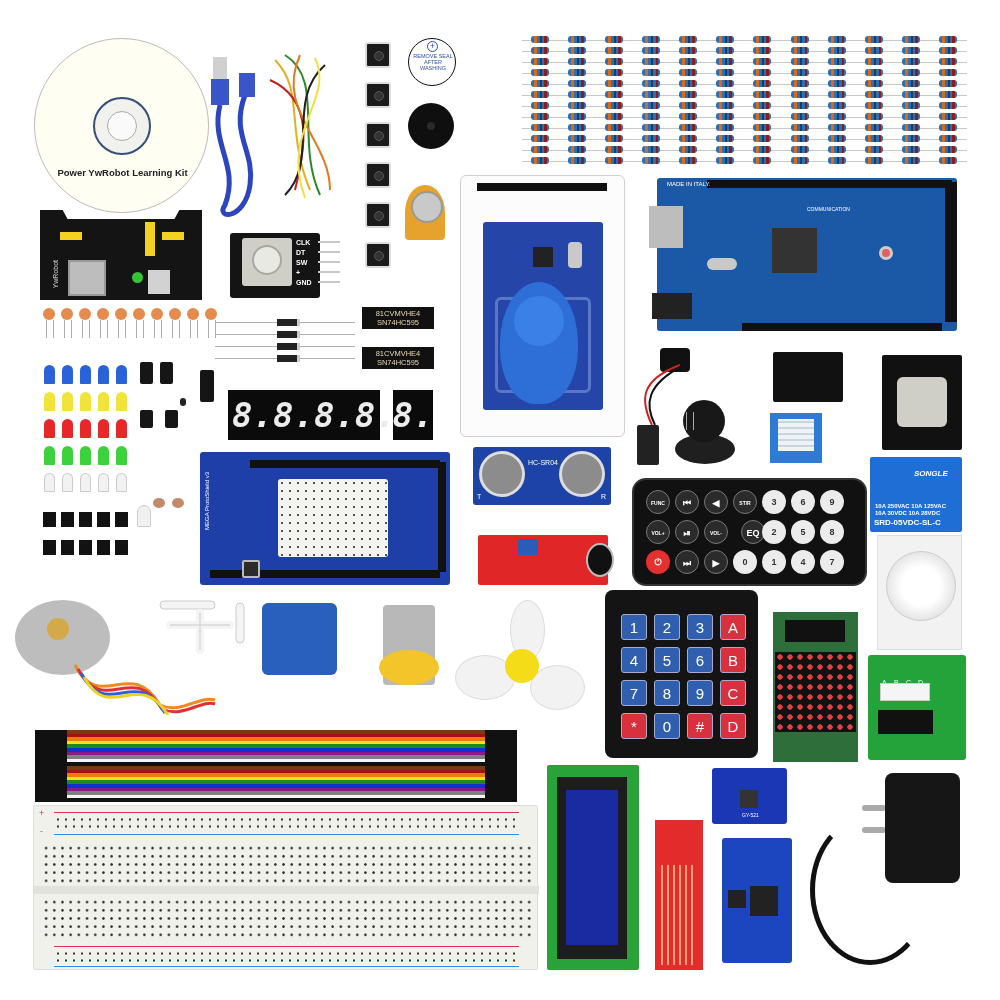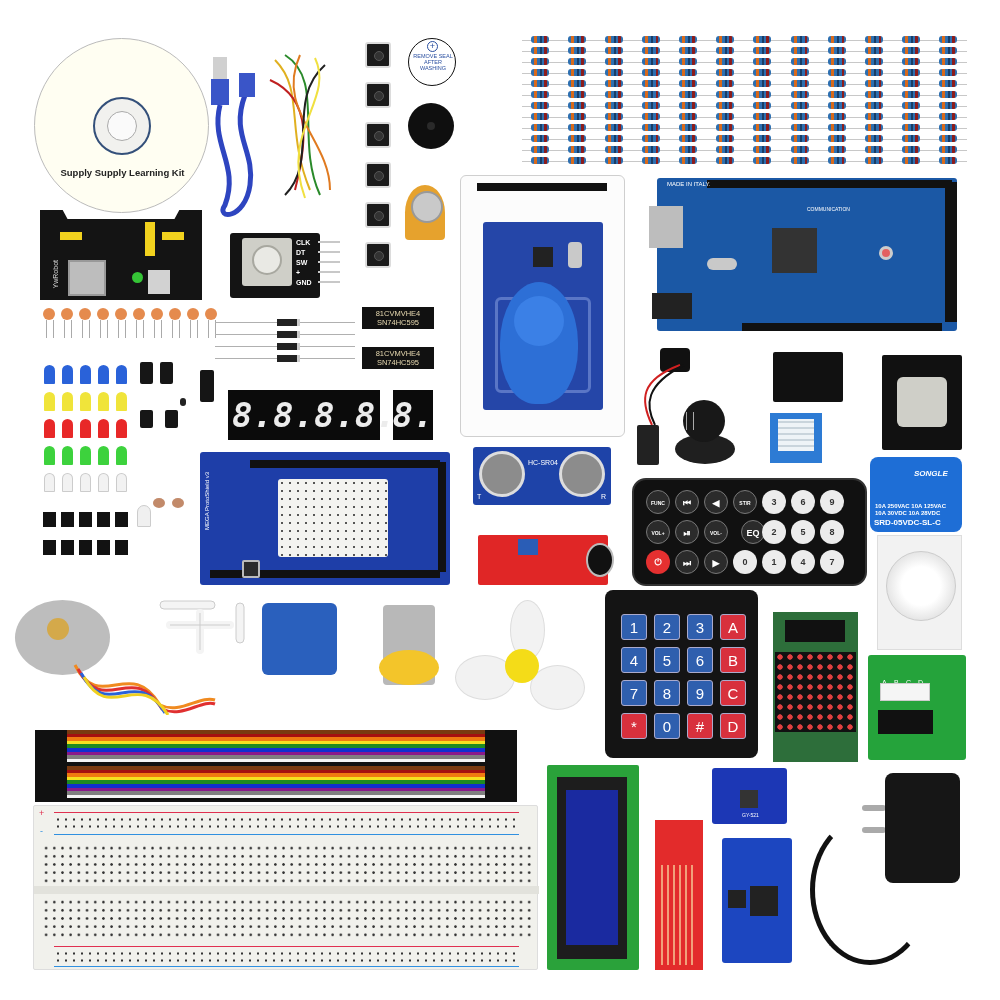--- a/index.html
+++ b/index.html
@@ -112,21 +112,21 @@
   .joy { left: 675px; top: 400px; width: 60px; height: 65px; }
   .joy .cap { position:absolute; left:8px; top:0; width:42px; height:42px; border-radius:50%; background:#181818; }
   .joy .base { position:absolute; left:0; top:34px; width:60px; height:30px; border-radius:50%; background:#1f1f1f; }
 
   
   .mod-blk { background: #111; border-radius: 2px; }
   .dht { left: 770px; top: 413px; width: 52px; height: 50px; background: #2d7bd4; }
   .dht::after { content:""; position:absolute; left:8px; top:6px; width:36px; height:32px; background: repeating-linear-gradient(0deg,#eef3f7 0 4px,#c9d4dc 4px 6px); }
 
   
-  .relay { left: 870px; top: 457px; width: 92px; height: 75px; background: #1e6ed6; color: #fff; border-radius: 8px; padding-left: 32px; }
+  .relay { left: 870px; top: 457px; width: 92px; height: 75px; background: #1e6ed6; color: #fff; border-radius: 2px; padding-left: 32px; }
   .relay .brand { position:absolute; left:44px; top:12px; font-size:8px; font-weight:bold; font-style:italic; }
   .relay .rating { position:absolute; left:5px; top:46px; font-size:6px; line-height:7px; font-weight:bold; }
   .relay .model { position:absolute; left:4px; top:61px; font-size:8px; font-weight:bold; }
 
   
   .remote { left: 632px; top: 478px; width: 235px; height: 108px; background: #111; border-radius: 14px; border: 2px solid #333; }
   .rbtn { position: absolute; width: 24px; height: 24px; border-radius: 50%; font-size: 8px; text-align: center; line-height: 24px; font-weight: bold; }
   .rbtn.dark { background: #2b2b2b; color: #fff; border: 1px solid #777; }
   .rbtn.light { background: #ececec; color: #333; }
   .rbtn.red { background: #e53030; color: #fff; }
@@ -198,21 +198,21 @@
   .adapter .brick { position:absolute; left:95px; top:8px; width:75px; height:110px; background:#161616; border-radius:8px; }
   .adapter .prong { position:absolute; top:40px; left:72px; width:24px; height:6px; background:#aaa; border-radius:3px; }
   .adapter .cord { position:absolute; left:20px; top:50px; width:120px; height:150px; border:5px solid #111; border-radius:50%; border-top-color: transparent; border-right-color: transparent; }
 </style>
 </head>
 <body>
 
 <div class="abs cd">
   <div class="hub"></div>
   <div class="hub2"></div>
-  <div class="label">Supply Supply Learning Kit</div>
+  <div class="label">Power YwRobot Learning Kit</div>
 </div>
 
 <svg class="abs usb" viewBox="0 0 60 170">
   <rect x="8" y="2" width="14" height="22" fill="#d0d0d0"></rect>
   <rect x="6" y="24" width="18" height="26" fill="#3a55c8"></rect>
   <path d="M15 50 C 5 90, 35 110, 20 150 C 10 165, 40 165, 45 130 C 50 95, 25 80, 40 40" stroke="#2e45c0" stroke-width="5" fill="none"></path>
   <rect x="34" y="18" width="16" height="24" fill="#3a55c8"></rect>
 </svg>
 
 <svg class="abs jumpers" viewBox="0 0 75 150">

